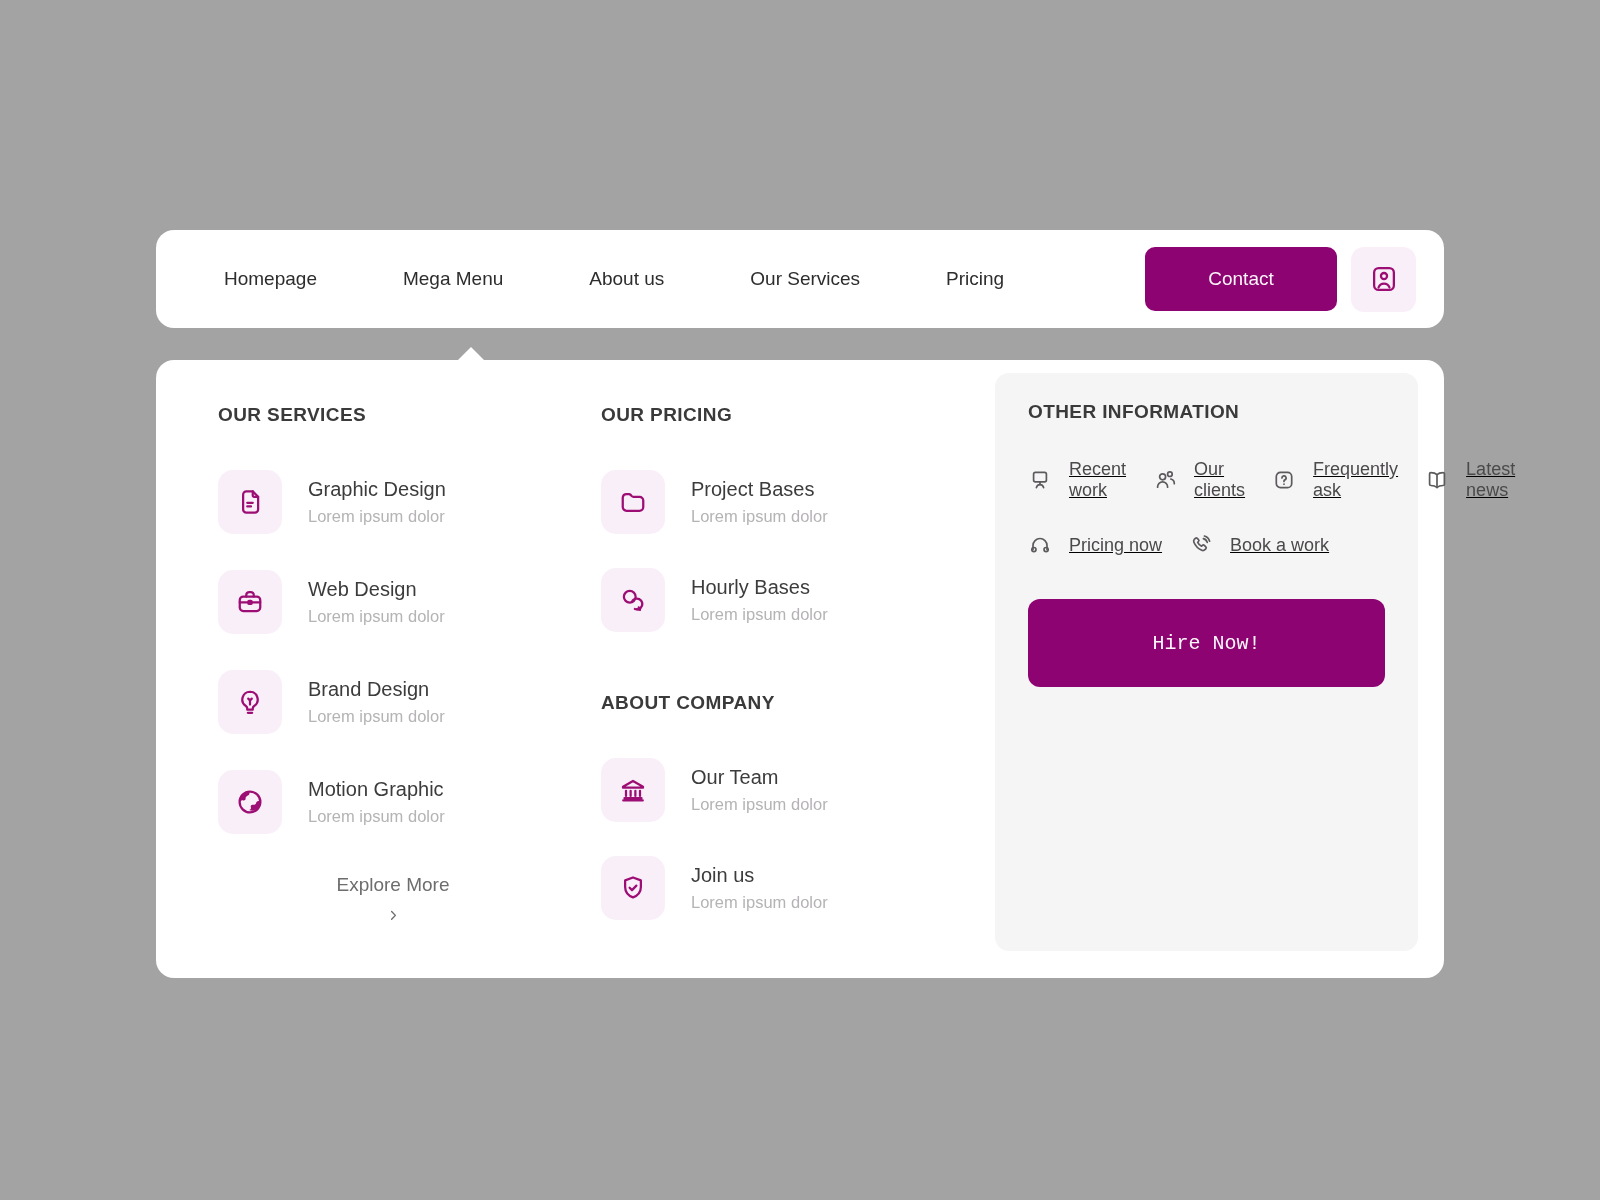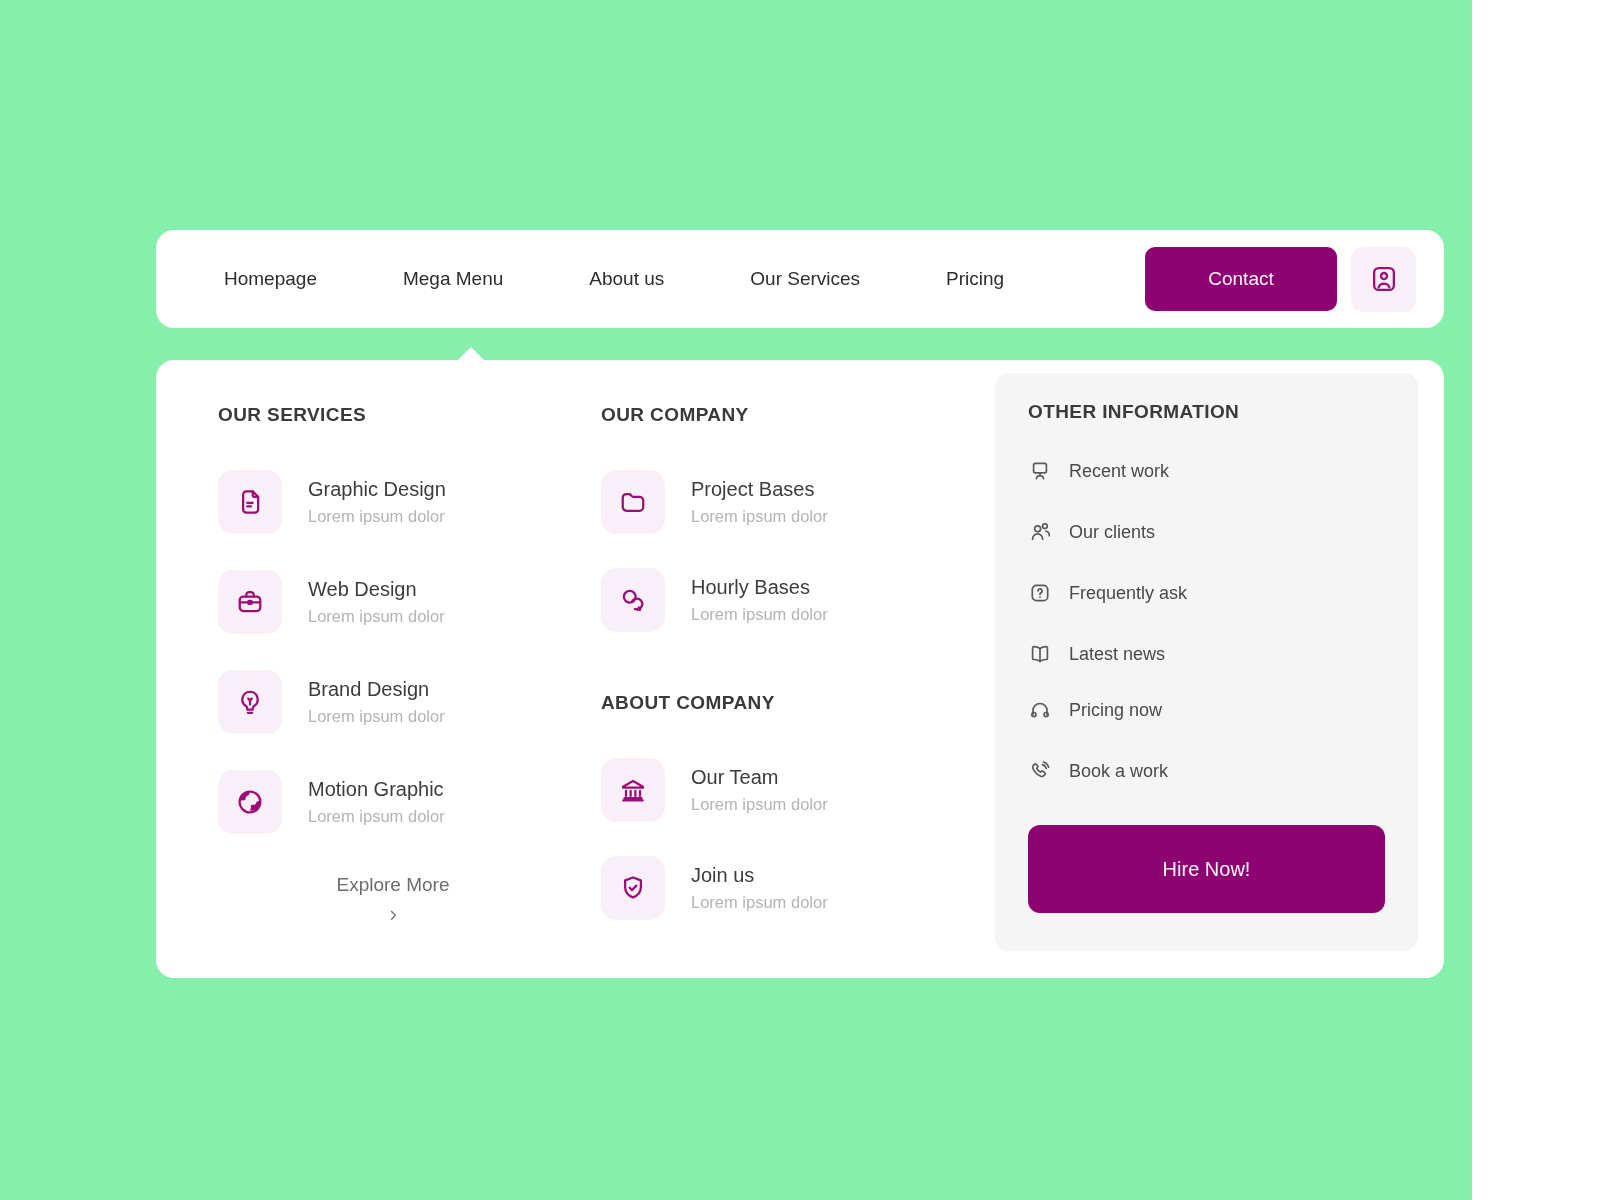--- a/index.html
+++ b/index.html
@@ -1,18 +1,18 @@
 <!DOCTYPE html>
 <html><head>
 <meta charset="utf-8">
 <style>
   * { margin:0; padding:0; box-sizing:border-box; }
   html,body { width:1600px; height:1200px; }
   body { font-family:"Liberation Sans", sans-serif; }
-  .stage { position:relative; width:1472px; height:1200px; background:#86efac; overflow:hidden; }
+  .stage { position:relative; width:1600px; height:1200px; background:#a3a3a3; overflow:hidden; }
 
   
   .navbar {
     position:absolute; left:156px; top:230px; width:1288px; height:98px;
     background:#ffffff; border-radius:18px;
     display:flex; align-items:center; padding:0 28px 0 68px;
   }
   .nav-links { display:flex; gap:86px; align-items:center; }
   .nav-link { font-size:19px; color:#2d2d2d; cursor:pointer; white-space:nowrap; text-decoration:none; }
   .contact-btn {
@@ -57,29 +57,29 @@
   }
   .explore .chev { display:flex; color:#6e6c6e; }
 
   .company-title { margin-top:60px; }
 
   
   .col-info {
     position:absolute; left:839px; top:13px; width:423px; height:578px;
     background:#F6F5F6; border-radius:14px; padding:28px 33px 24px;
   }
-  .info-links { margin-top:36px; display:flex; flex-direction:column; gap:37px; }
+  .info-links { margin-top:36px; display:flex; flex-direction:row; gap:27px;text-decoration:underline; }
   .info-link { display:flex; align-items:center; gap:17px; cursor:pointer; }
   .info-link .ic { flex:none; width:24px; height:24px; color:#5c5a5c; display:flex; }
   .info-link .lbl { font-size:18px; color:#4b494b; }
   .contact-title { margin-top:32px; }
   .info-links.contact { margin-top:32px; }
   .cta-btn {
     margin-top:42px; width:100%; height:88px; border:none; border-radius:12px;
-    background:#8E0372; color:#fdf6fb; font-size:20px; font-family:Liberation Sans, sans-serif;
+    background:#8E0372; color:#fdf6fb; font-size:20px; font-family:Liberation Mono, monospace;
     display:flex; align-items:center; justify-content:center; cursor:pointer;
   }
 
   svg { display:block; }
 </style>
 </head>
 <body>
 
 <div class="stage">
 
@@ -172,21 +172,21 @@
         <span>Explore More</span>
         <span class="chev">
           <svg width="15" height="15" viewBox="0 0 24 24" fill="none" stroke="currentColor" stroke-width="2.2" stroke-linecap="round" stroke-linejoin="round">
             <path d="M9 5.5l6 6.3-6 6.3"></path>
           </svg>
         </span>
       </div>
     </div>
 
     <div class="col-middle">
-      <h3 class="section-title">OUR COMPANY</h3>
+      <h3 class="section-title">OUR PRICING</h3>
       <div class="menu-items tight">
 
         <div class="menu-item">
           <span class="tile">
             <svg width="30" height="30" viewBox="0 0 24 24" fill="none" stroke="currentColor" stroke-width="1.8" stroke-linecap="round" stroke-linejoin="round">
               <path d="M3.8 8.3V16a3 3 0 0 0 3 3h10.4a3 3 0 0 0 3-3v-5.2a2.9 2.9 0 0 0-2.9-2.9h-5a1.8 1.8 0 0 1-1.3-.6l-.9-1a1.8 1.8 0 0 0-1.3-.6H6.8a3 3 0 0 0-3 2.6z"></path>
             </svg>
           </span>
           <span class="mi-text">
             <span class="mi-title">Project Bases</span>

